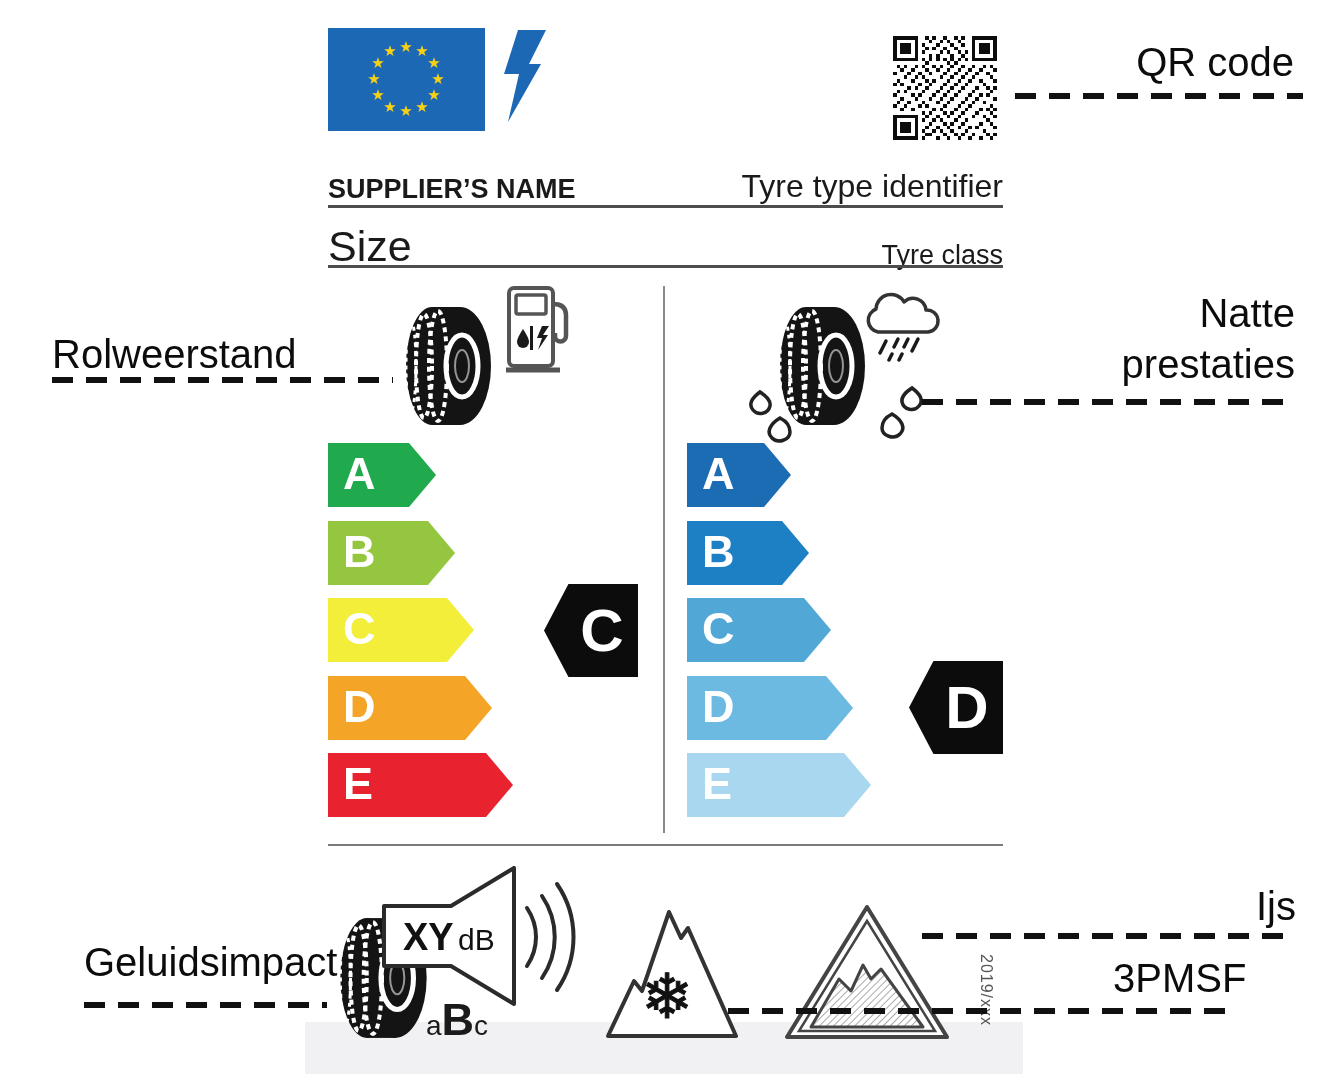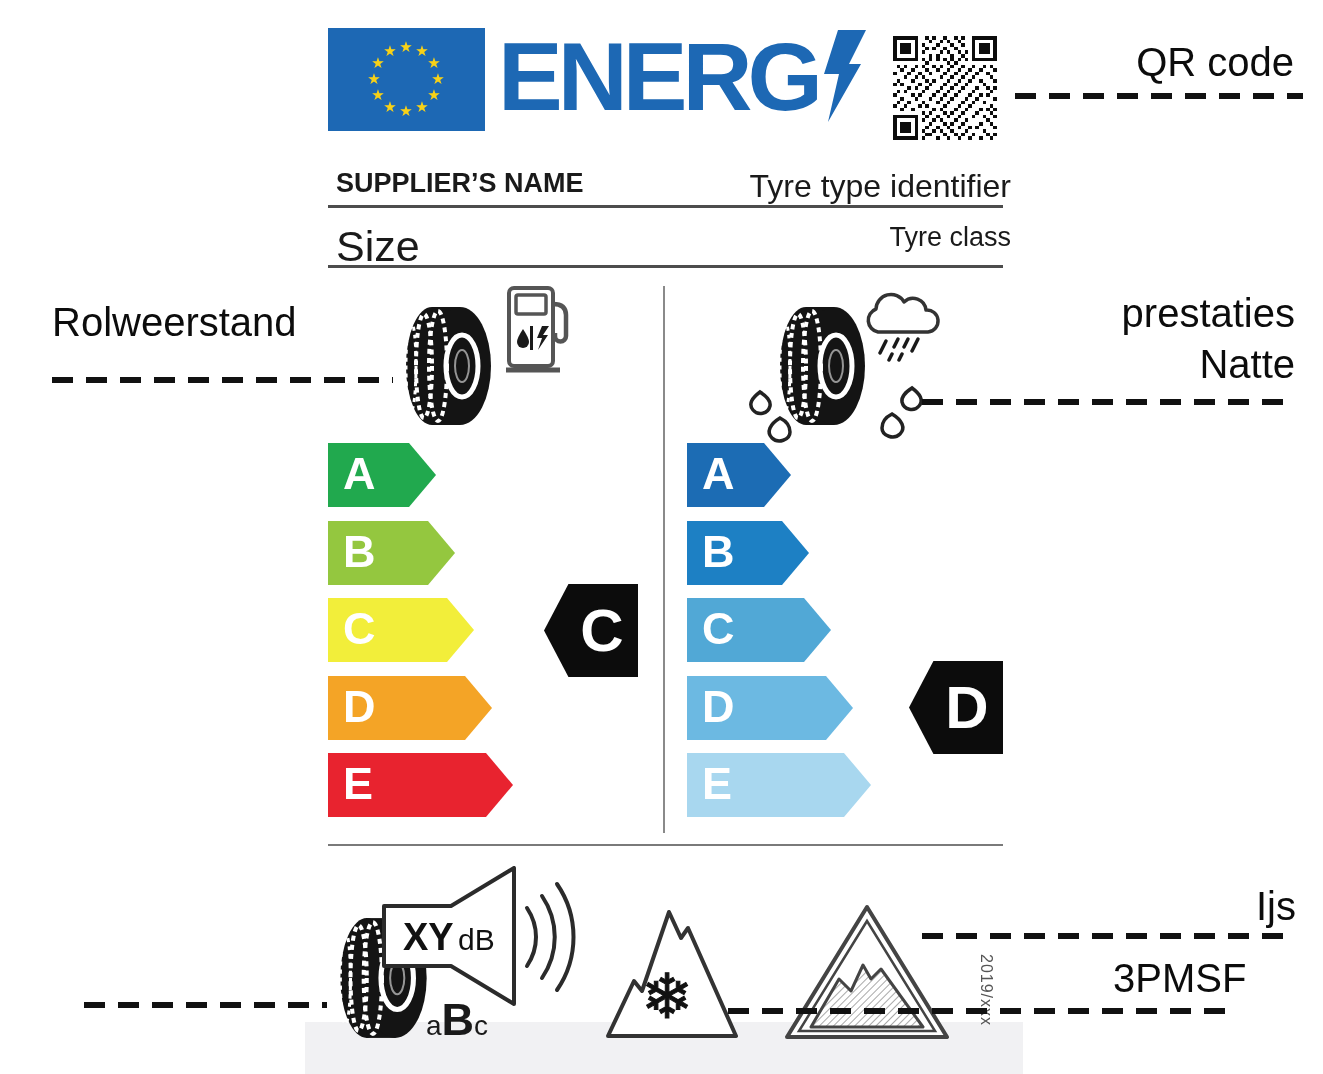--- a/index.html
+++ b/index.html
@@ -10,22 +10,22 @@
   .dash{position:absolute;height:6px;
         background:repeating-linear-gradient(90deg,#111 0 21px,transparent 21px 34px);}
   .hline{position:absolute;height:3px;background:#4d4d4d;}
   .bar{position:absolute;height:64px;box-sizing:border-box;color:#fff;font-weight:bold;
        font-size:45px;line-height:62px;padding-left:15px;
        clip-path:polygon(0 0,calc(100% - 27px) 0,100% 50%,calc(100% - 27px) 100%,0 100%);}
   .cls{position:absolute;width:94px;height:93px;background:#0c0c0c;color:#fff;
        font-weight:bold;font-size:60px;display:flex;align-items:center;justify-content:center;
        padding-left:22px;box-sizing:border-box;
        clip-path:polygon(0 50%,26% 0,100% 0,100% 100%,26% 100%);}
-  .toprow{position:absolute;left:336px;width:675px;display:flex;justify-content:space-between;
-          align-items:flex-start;color:#1a1a1a;}
+  .toprow{position:absolute;left:328px;width:675px;display:flex;justify-content:space-between;
+          align-items:flex-end;color:#1a1a1a;}
   .energ{color:#1d68b4;font-weight:bold;font-size:97px;letter-spacing:-5px;line-height:1;}
   .grayband{position:absolute;background:#f1f1f3;}
 </style>
 </head>
 <body>
 
 <div id="stage">
 
   <svg width="0" height="0" style="position:absolute" aria-hidden="true">
     <defs>
@@ -78,21 +78,20 @@
       <text x="78" y="88">★</text>
         <text x="62" y="84">★</text>
         <text x="50" y="72">★</text>
       <text x="46" y="56">★</text>
         <text x="50" y="40">★</text>
         <text x="62" y="28">★</text>
     </g>
   </svg>
 
   <div class="abs energ" style="left:498px;top:28px;display:flex;align-items:flex-start;">
-    <span>ENERG</span>
     <svg width="44" height="92" viewBox="0 0 44 92" style="margin-left:4px;margin-top:2px">
       <polygon points="16,0 44,0 27,34 39,34 6,92 17,44 2,44" fill="#1d68b4"></polygon>
     </svg>
   </div>
 
   <svg class="abs" style="left:893px;top:36px" width="104" height="104" viewBox="0 0 29 29" shape-rendering="crispEdges">
     <rect width="29" height="29" fill="#fff"></rect>
     <g fill="#0c0c0c">
       <rect x="0" y="0" width="7" height="7"></rect>
         <rect x="1" y="1" width="5" height="5" fill="#fff"></rect>
@@ -200,29 +199,30 @@
     <path d="M86 6 L166 136 L6 136 Z" fill="#fff" stroke="#444" stroke-width="4" stroke-linejoin="round"></path>
     <path d="M86 20 L154 130 L18 130 Z" fill="none" stroke="#444" stroke-width="2.5"></path>
     <path d="M30 126 L58 78 L70 90 L82 64 L90 78 L100 68 L142 126 Z" fill="url(#hatch)" stroke="#444" stroke-width="3" stroke-linejoin="round"></path>
   </svg>
 
   <div class="abs" style="left:977px;top:954px;writing-mode:vertical-rl;font-size:16px;color:#555;letter-spacing:1px">2019/xxx</div>
 
   <div class="abs ann" style="right:29px;top:40px;text-align:right">QR code</div>
   <div class="dash" style="left:1015px;top:93px;width:288px"></div>
 
-  <div class="abs ann" style="left:52px;top:300px">Rolweerstand</div>
+  <div class="abs ann" style="left:52px;top:332px">Rolweerstand</div>
   <div class="dash" style="left:52px;top:377px;width:341px"></div>
 
   <div class="abs ann" style="right:28px;top:288px;text-align:right;line-height:51px">
+    <div>Natte</div>
     <div>prestaties</div>
-    <div>Natte</div>
   </div>
   <div class="dash" style="left:922px;top:399px;width:373px"></div>
 
+  <div class="abs ann" style="left:84px;top:940px">Geluidsimpact</div>
   <div class="dash" style="left:84px;top:1002px;width:243px"></div>
 
   <div class="abs ann" style="right:27px;top:884px;text-align:left">Ijs</div>
   <div class="dash" style="left:922px;top:933px;width:370px"></div>
 
   <div class="abs ann" style="left:1113px;top:956px">3PMSF</div>
   <div class="dash" style="left:728px;top:1008px;width:502px"></div>
 
 </div>
 

